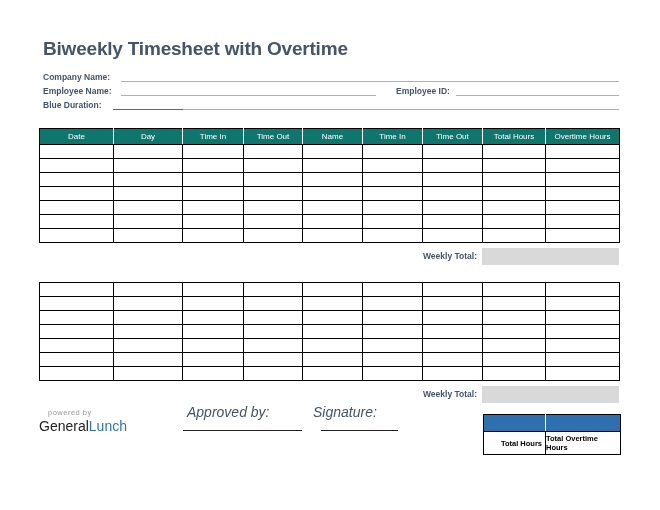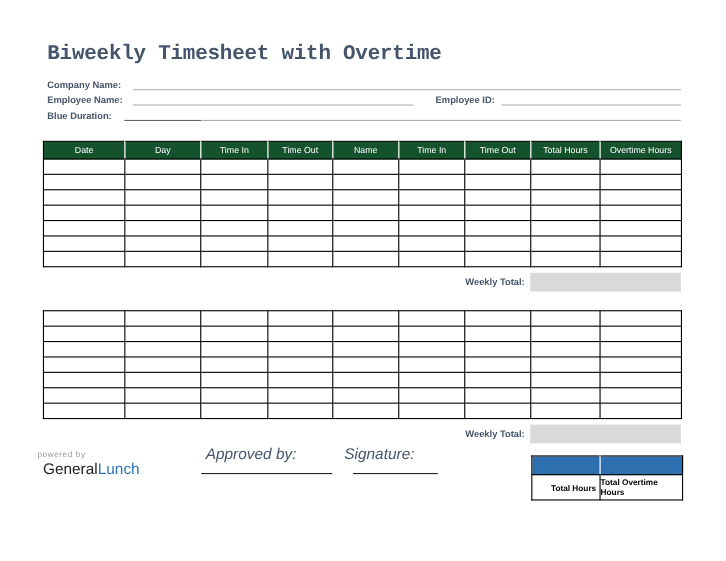--- a/index.html
+++ b/index.html
@@ -1,29 +1,29 @@
 <!DOCTYPE html>
 <html><head>
 <meta charset="utf-8">
 <style>
   html,body{margin:0;padding:0;background:#fff;}
   body{width:660px;height:510px;position:relative;overflow:hidden;font-family:"Liberation Sans",sans-serif;}
   .abs{position:absolute;}
-  .title{left:43px;top:38px;font-size:19px;font-weight:bold;color:#44546a;letter-spacing:-0.2px;font-family:Liberation Mono, monospace;}
+  .title{left:43px;top:38px;font-size:19px;font-weight:bold;color:#44546a;letter-spacing:-0.2px;}
   .lbl{font-size:8.5px;font-weight:bold;color:#44546a;}
   .line{border-bottom:1px solid #b0b0b0;height:0;}
   .line.dark{border-bottom:1px solid #666;}
   table.ts{position:absolute;left:39px;border-collapse:collapse;table-layout:fixed;}
   table.ts td, table.ts th{border:1.5px solid #000;padding:0;height:13px;}
-  table.ts th{background:#14532d;color:#fff;font-weight:normal;font-size:8px;height:15px;border:1px solid #fff;border-top:1.5px solid #000;border-bottom:1.5px solid #000;}
+  table.ts th{background:#0f766e;color:#fff;font-weight:normal;font-size:8px;height:15px;border:1px solid #fff;border-top:1.5px solid #000;border-bottom:1.5px solid #000;}
   table.ts th:first-child{border-left:1.5px solid #000;}
   table.ts th:last-child{border-right:1.5px solid #000;}
   .wt-label{font-size:8.5px;font-weight:bold;color:#44546a;text-align:right;width:100px;}
   .wt-box{background:#d9d9d9;}
-  .powered{left:34px;top:408px;font-size:7.5px;color:#999;letter-spacing:0.5px;}
+  .powered{left:48px;top:408px;font-size:7.5px;color:#999;letter-spacing:0.5px;}
   .brand{left:39px;top:418px;font-size:14px;color:#222;}
   .brand .blue{color:#2e75b6;}
   .sig-lbl{font-size:14px;font-weight:normal;font-style:italic;color:#44546a;}
   table.sum{position:absolute;left:483px;top:414px;border-collapse:collapse;table-layout:fixed;}
   table.sum td{border:1.5px solid #000;padding:0;font-size:7.5px;font-weight:bold;color:#000;}
   table.sum tr.head td{background:#2e6fb0;height:16px;border-right:1px solid #fff;}
   table.sum tr.head td:last-child{border-right:1.5px solid #000;}
   table.sum tr.foot td{height:22px;}
 </style>
 </head>

